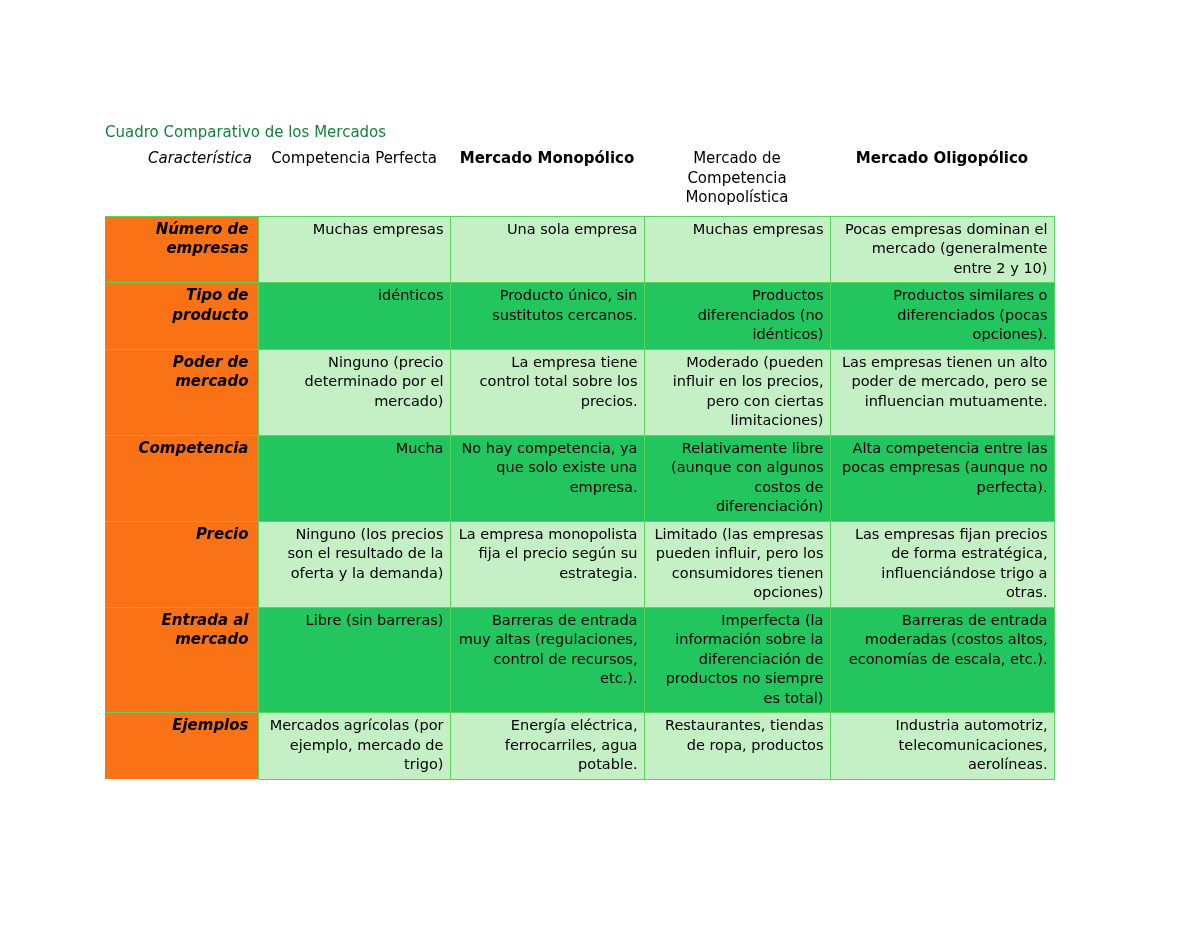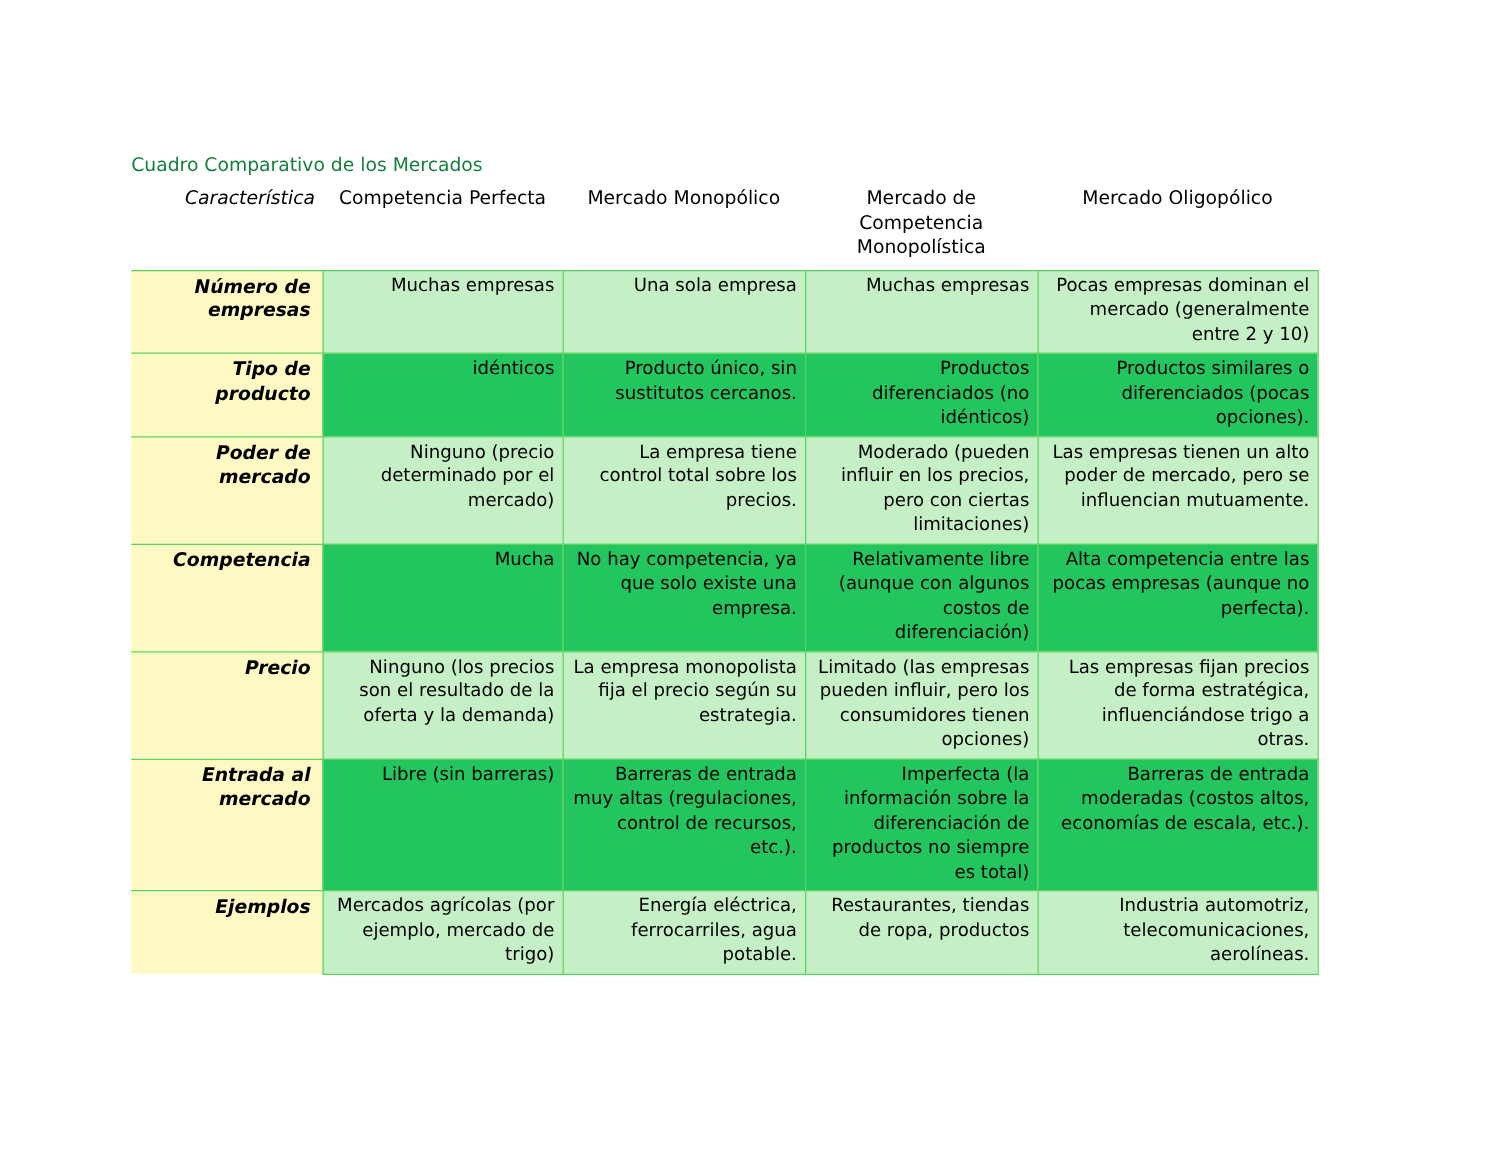--- a/index.html
+++ b/index.html
@@ -60,36 +60,36 @@
     text-align: right;
     font-style: italic;
     font-weight: normal;
     font-size: 15px;
     padding-right: 8px;
   }
   th.h-col {
     text-align: center;
     font-size: 15px;
   }
-  th.h-col.bold { font-weight: normal; }
+  th.h-col.bold { font-weight: bold; }
   th.h-col.reg  { font-weight: normal; }
 
   
   tbody td, tbody th {
     vertical-align: top;
     padding: 3px 6px 4px 7px;
     font-size: 14.5px;
     line-height: 19.5px;
   }
 
   tbody th.row-label {
     text-align: right;
     font-style: italic;
     font-weight: bold;
-    background: #fef9c3;
+    background: #f97316;
     border: none;
     border-top: 1px solid #5bd45b;
     padding-right: 9px;
     font-size: 15px;
     line-height: 19.5px;
     white-space: normal;
   }
   tbody tr:first-child th.row-label {
     border-top: 1px solid #5bd45b;
   }

